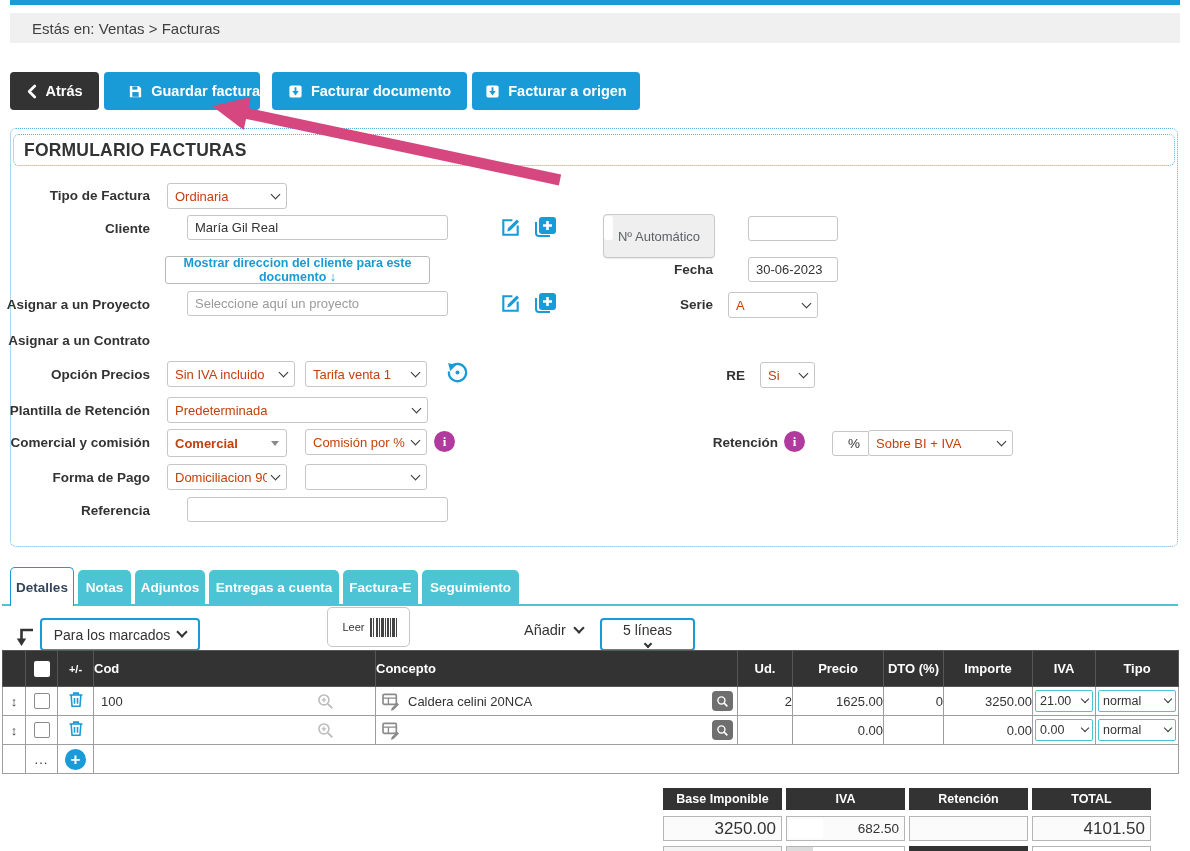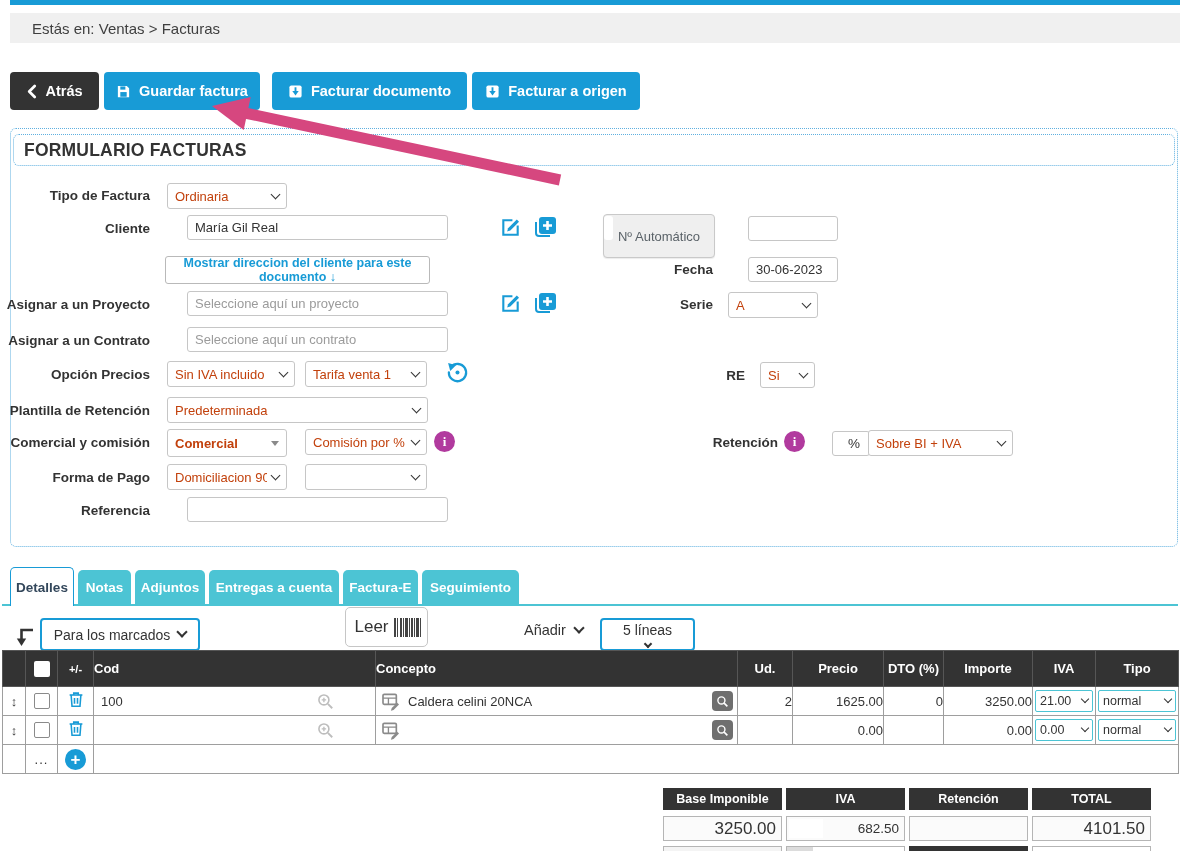--- a/index.html
+++ b/index.html
@@ -36,21 +36,21 @@
 
   .numauto-btn{position:absolute;left:603px;top:214px;width:112px;height:44px;background:#efefef;border:1px solid #c9c9c9;border-radius:4px;color:#5a6268;font-size:13px;display:flex;align-items:center;justify-content:center;font-family:inherit;cursor:pointer;box-shadow:0 1px 1px rgba(0,0,0,.08);}
   .numauto-notch{position:absolute;left:604px;top:216px;width:9px;height:24px;background:#fff;border-radius:3px;}
 
   .tab{position:absolute;top:570px;height:34px;background:#4cc4d4;color:#fff;font-weight:bold;font-size:13.5px;display:flex;align-items:center;justify-content:center;border-radius:5px 5px 0 0;cursor:pointer;}
   .tab-active{top:567px;height:39px;background:#fff;color:#33475b;border:1px solid #189bd6;border-bottom:none;z-index:3;}
   .tab-line{left:2px;top:604px;width:1176px;height:2px;background:#4cc4d4;z-index:1;}
 
   .tool-sel{position:absolute;background:#fff;border:2px solid #189bd6;border-radius:4px;display:flex;align-items:center;justify-content:center;gap:8px;font-size:14px;color:#333;cursor:pointer;font-family:inherit;}
   .bchev{width:8px;height:8px;border-right:2.4px solid #333;border-bottom:2.4px solid #333;transform:rotate(45deg);margin-top:-5px;}
-  .leer-btn{position:absolute;left:345px;top:607px;width:83px;height:40px;background:#fff;border:1px solid #c6c6c6;border-radius:5px;display:flex;align-items:center;justify-content:center;gap:5px;font-size:17px;color:#333;font-family:inherit;cursor:pointer;padding-left:8px;}
+  .leer-btn{position:absolute;left:327px;top:607px;width:83px;height:40px;background:#fff;border:1px solid #c6c6c6;border-radius:5px;display:flex;align-items:center;justify-content:center;gap:5px;font-size:11px;color:#333;font-family:inherit;cursor:pointer;padding-left:8px;}
   .anadir{position:absolute;left:524px;top:622px;display:flex;align-items:center;gap:9px;font-size:14.5px;color:#333;cursor:pointer;}
 
   table.lines{position:absolute;left:2px;top:650px;width:1176px;border-collapse:collapse;table-layout:fixed;}
   table.lines th{background:#333;color:#fff;font-size:13px;font-weight:bold;height:36px;border:1px solid #565656;padding:0;}
   table.lines td{border:1px solid #9e9e9e;height:29px;padding:0;font-size:13px;color:#333;background:#fff;vertical-align:middle;}
   th.al,td.al{text-align:left;padding-left:6px;}
   td.num{text-align:right;padding-right:7px;}
   .cb{display:inline-block;width:16px;height:16px;background:#fff;border:1.6px solid #8a8a8a;border-radius:2px;vertical-align:middle;}
   .cb-h{display:inline-block;width:16px;height:16px;background:#fff;border-radius:2px;vertical-align:middle;}
   .tsel{height:22px;margin:0 2px;border:1.5px solid #4cc4d4;border-radius:2px;display:flex;align-items:center;font-size:12.5px;color:#333;padding:0 4px;background:#fff;cursor:pointer;}
@@ -77,21 +77,21 @@
   </div>
 
   <button class="btn btn-dark" style="left:10px;width:89px;">
     <span style="line-height:0;">
       <svg width="11" height="15" viewBox="0 0 12 16">
           <path d="M9.5 2L3.5 8l6 6" stroke="#fff" stroke-width="3" fill="none" stroke-linecap="round" stroke-linejoin="round"></path>
         </svg>
     </span>
     <span>Atrás</span>
   </button>
-  <button class="btn btn-blue" style="left:104px;width:156px;">
+  <button class="btn btn-blue" style="left:104px;width:156px;justify-content:flex-end;">
     <span style="line-height:0;">
       <svg width="15" height="15" viewBox="0 0 16 16">
           <path d="M2 2h9.5L14 4.5V14H2z" fill="#fff"></path>
           <rect x="4.6" y="8.6" width="6.8" height="5" fill="#189bd6"></rect>
           <rect x="4.6" y="2.6" width="5.4" height="3.4" fill="#189bd6"></rect>
         </svg>
     </span>
     <span>Guardar factura</span>
   </button>
   <button class="btn btn-blue" style="left:272px;width:195px;">
@@ -154,21 +154,20 @@
   </button>
   <button class="icon-btn" style="left:533px;top:291px;">
     <svg width="24" height="24" viewBox="0 0 24 24">
         <rect x="6" y="2" width="17" height="17" rx="3" fill="#189bd6"></rect>
         <path d="M14.5 6v9M10 10.5h9" stroke="#fff" stroke-width="2.6"></path>
         <path d="M3 7v11a3 3 0 0 0 3 3h11" fill="none" stroke="#189bd6" stroke-width="2"></path>
       </svg>
   </button>
 
   <div class="flabel" style="top:333px;">Asignar a un Contrato</div>
-  <input class="input" style="left: 167px; top: 327px; width: 261px;" placeholder="Seleccione aquí un contrato">
 
   <div class="flabel" style="top:367px;">Opción Precios</div>
   <div class="sel" style="left:167px;top:361px;width:128px;">
     <span class="txt">Sin IVA incluido</span>
       <span class="chev"></span>
   </div>
   <div class="sel" style="left:305px;top:361px;width:122px;">
     <span class="txt">Tarifa venta 1</span>
       <span class="chev"></span>
   </div>

